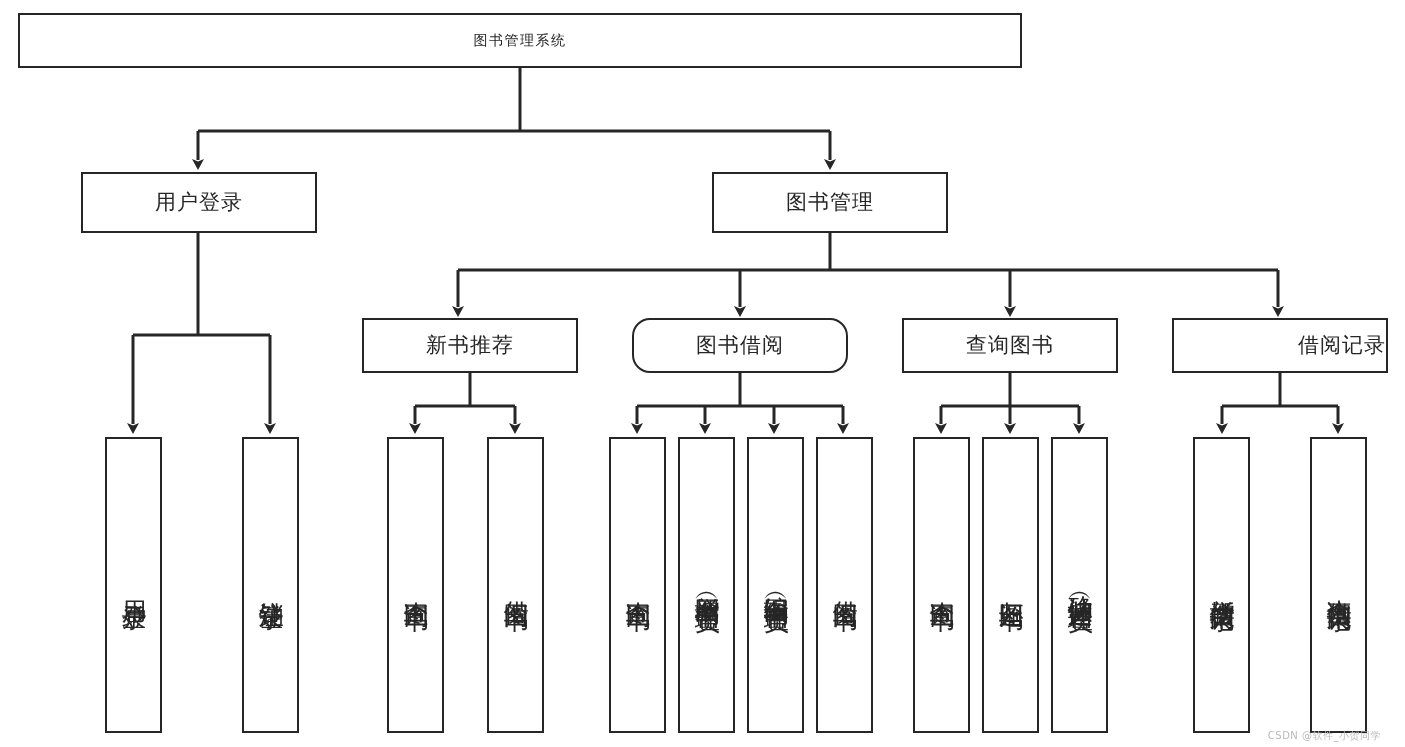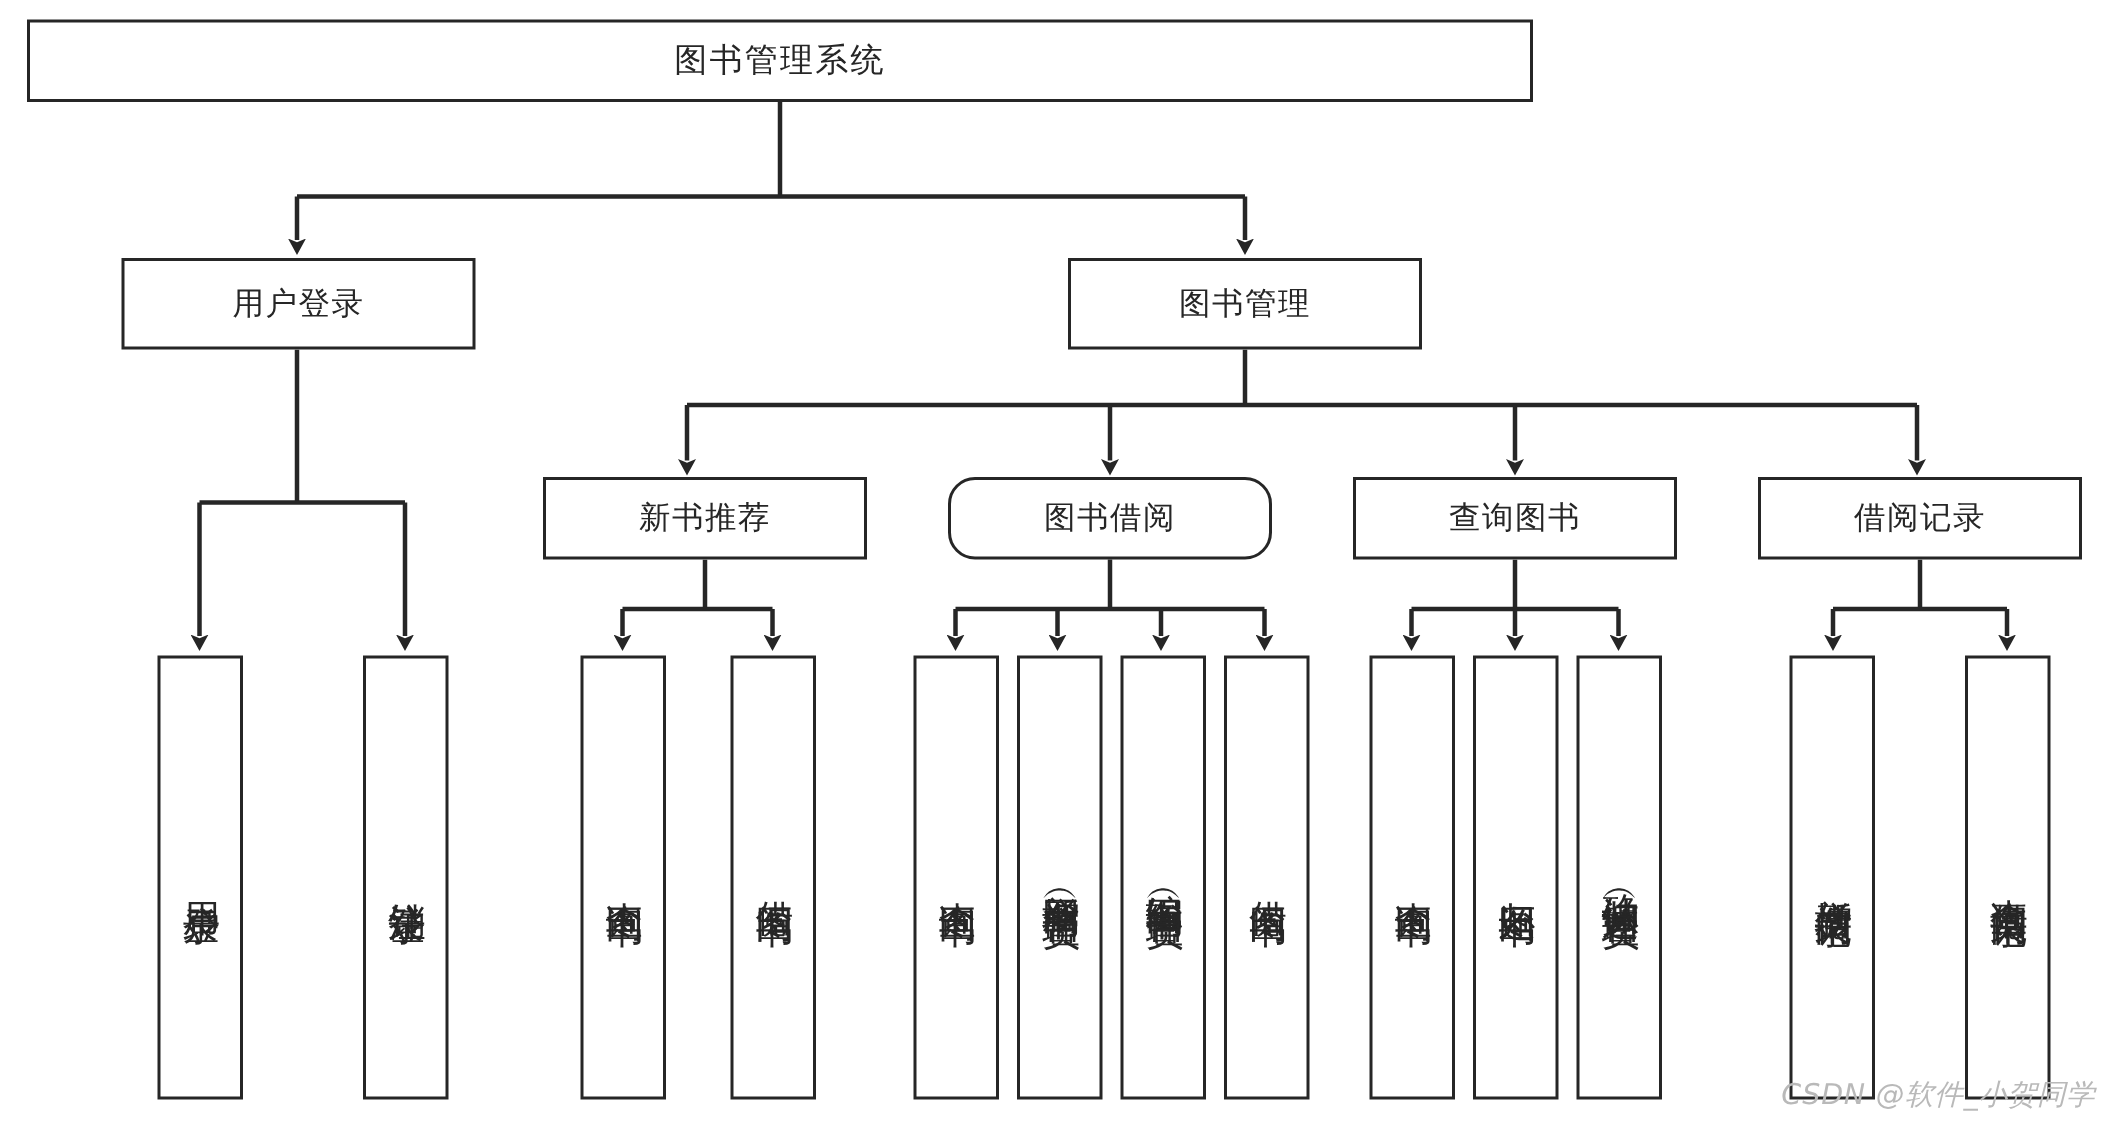--- a/index.html
+++ b/index.html
@@ -34,45 +34,44 @@
     display:block;
     text-align:center;
     line-height:1.18;
     white-space:nowrap;
   }
   
   .node.h .label{
     font-size:21px;
     letter-spacing:1px;
   }
-  .node.root .label{font-size:22px;letter-spacing:1.5px;}
+  .node.root .label{font-size:14px;letter-spacing:1.5px;}
   
   .node.v{
     align-items:center;
     justify-content:center;
     padding:6px 0;
   }
   .node.v .label{
     writing-mode:vertical-rl;
     text-orientation:upright;
     font-size:25px;
     line-height:1.06;
     letter-spacing:2px;
     white-space:normal;
     max-height:270px;
   }
   .watermark{
     position:absolute;
-    right:8px;bottom:4px;
-    font-size:19px;
+    right:24px;bottom:4px;
+    font-size:10px;
     color:#b9b9b9;
     letter-spacing:0.5px;
     z-index:5;
     white-space:nowrap;
-    font-style:italic;
   }
 </style>
 </head>
 <body>
 
 <div id="diagram">
 
   <svg id="edges" viewBox="0 0 1405 747" width="1405" height="747">
     <defs>
       <marker id="arrow" markerWidth="11" markerHeight="12" refX="1" refY="6" orient="auto" markerUnits="userSpaceOnUse">
@@ -136,21 +135,21 @@
 
   <div class="node h" style="left:712px;top:172px;width:236px;height:61px;">
     <span class="label">图书管理</span>
   </div>
   <div class="node h" style="left:632px;top:318px;width:216px;height:55px;border-radius:18px;">
     <span class="label">图书借阅</span>
   </div>
   <div class="node h" style="left:902px;top:318px;width:216px;height:55px;">
     <span class="label">查询图书</span>
   </div>
-  <div class="node h" style="left:1172px;top:318px;width:216px;height:55px;">
+  <div class="node h" style="left:1172px;top:318px;width:216px;height:55px;justify-content:flex-end;">
     <span class="label">借阅记录</span>
   </div>
 
   <div class="node v" style="left:105px;top:437px;width:57px;height:296px;">
     <span class="label">用户登录</span>
   </div>
   <div class="node v" style="left:242px;top:437px;width:57px;height:296px;">
     <span class="label">注销登录</span>
   </div>
 

